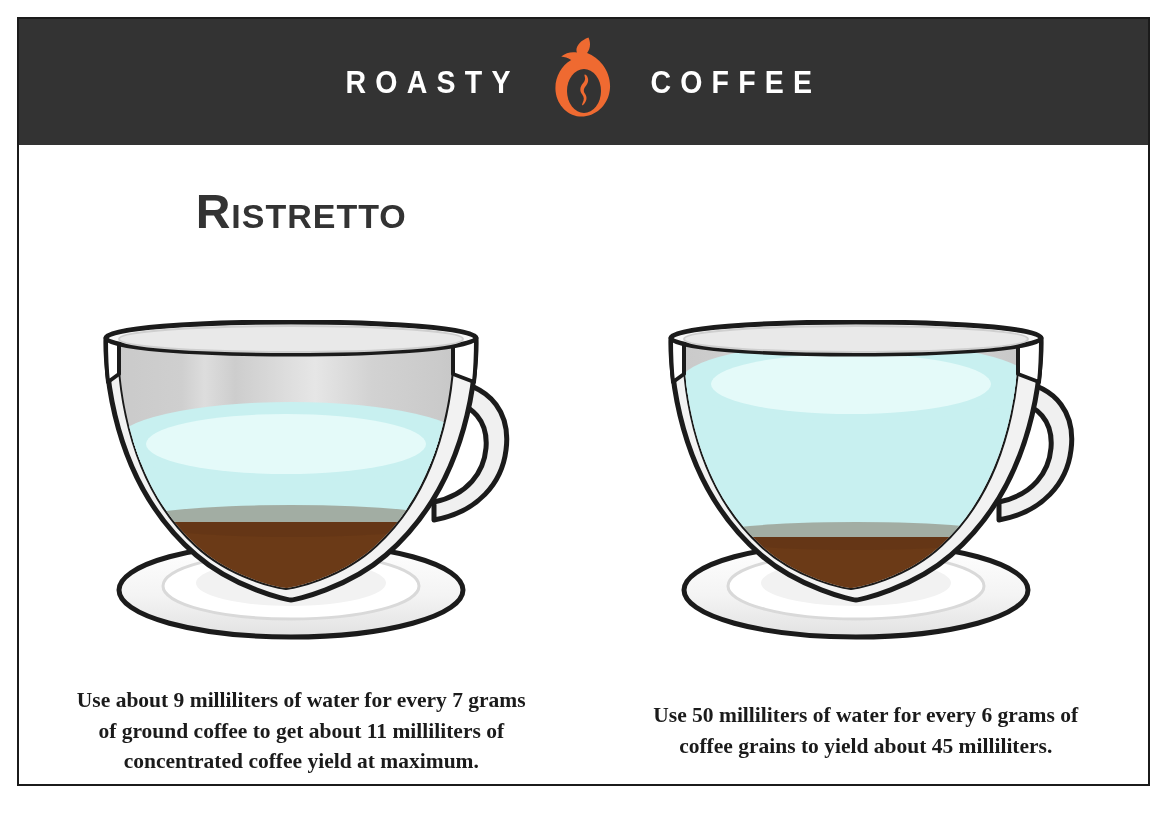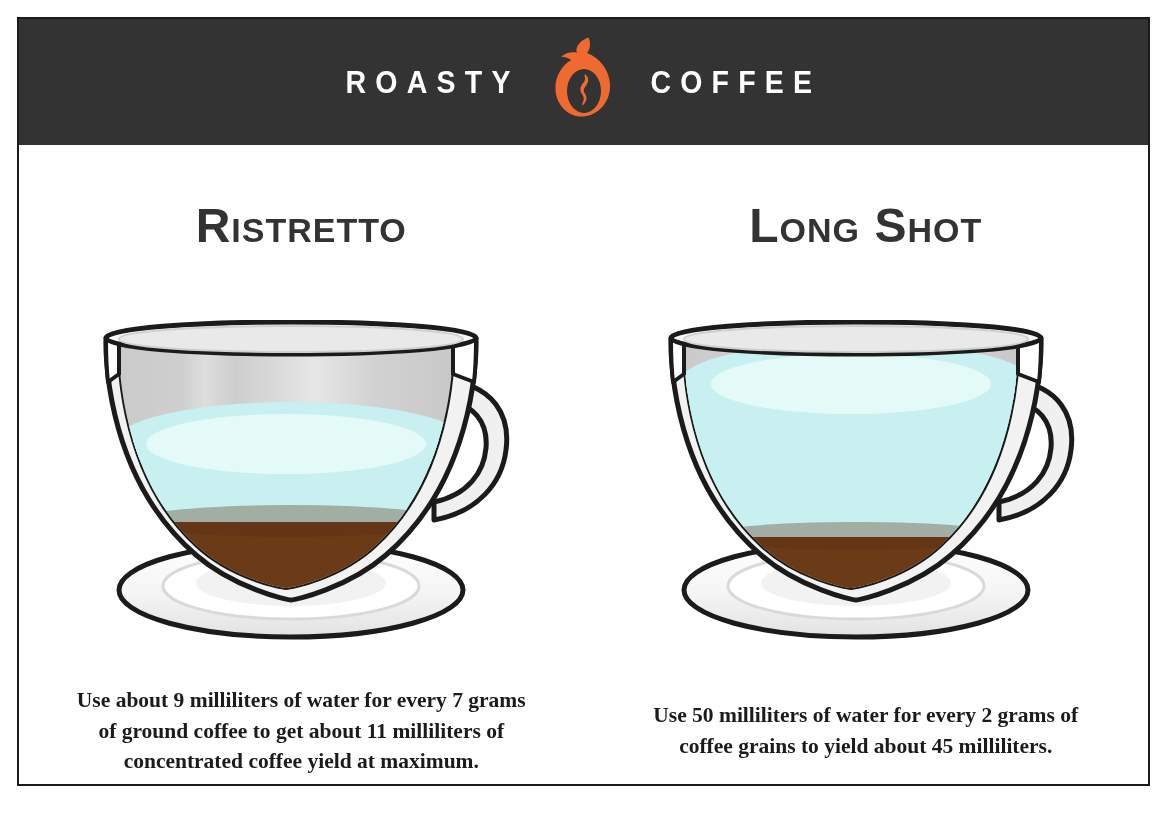--- a/index.html
+++ b/index.html
@@ -85,21 +85,21 @@
   }
   .column {
     flex: 1 1 50%;
     position: relative;
   }
 
   .col-title {
     position: absolute;
     left: 0;
     right: 0;
-    top: 57px;
+    top: 43px;
     text-align: center;
     color: #333333;
     font-family: "Liberation Sans", sans-serif;
     font-weight: bold;
     font-size: 48px;
     font-variant: small-caps;
     letter-spacing: 1px;
     line-height: 1;
   }
 
@@ -221,21 +221,20 @@
 
               <path d="M20 18 C20 8 110 2 205 2 C300 2 390 8 390 18 C390 28 300 34 205 34 C110 34 20 28 20 18 Z" fill="#f7f7f7" stroke="#1b1b1b" stroke-width="5"></path>
               <path d="M33 19 C33 11 114 6 205 6 C296 6 377 11 377 19 C377 27 296 32 205 32 C114 32 33 27 33 19 Z" fill="#e9e9e9" stroke="#cfcfcf" stroke-width="2"></path>
             </svg>
           </div>
 
           <div class="caption left-cap">Use about 9 milliliters of water for every 7 grams of ground coffee to get about 11 milliliters of concentrated coffee yield at maximum.</div>
         </div>
 
         <div class="column">
-          <div class="col-title">Long Shot</div>
 
           <div class="cup-wrap">
             <svg class="cup-svg" viewBox="0 0 430 330" aria-hidden="true">
               <defs>
                 <clipPath id="bowlClipR">
                   <path d="M33 22 L367 22 C367 22 372 150 290 225 C255 258 205 268 200 268 C195 268 145 258 110 225 C28 150 33 22 33 22 Z"></path>
                 </clipPath>
                 <linearGradient id="glassShineR" x1="0" y1="0" x2="1" y2="0">
                   <stop offset="0%" stop-color="#c9c9c9"></stop>
                   <stop offset="20%" stop-color="#cfcfcf"></stop>
@@ -276,20 +275,20 @@
               </g>
 
               <path d="M20 18 L33 22 L33 54 L22 62 C20 45 20 18 20 18 Z" fill="#ffffff" stroke="#1b1b1b" stroke-width="4" stroke-linejoin="round"></path>
               <path d="M390 18 L367 22 L367 54 L388 62 C390 45 390 18 390 18 Z" fill="#ffffff" stroke="#1b1b1b" stroke-width="4" stroke-linejoin="round"></path>
 
               <path d="M20 18 C20 8 110 2 205 2 C300 2 390 8 390 18 C390 28 300 34 205 34 C110 34 20 28 20 18 Z" fill="#f7f7f7" stroke="#1b1b1b" stroke-width="5"></path>
               <path d="M33 19 C33 11 114 6 205 6 C296 6 377 11 377 19 C377 27 296 32 205 32 C114 32 33 27 33 19 Z" fill="#e9e9e9" stroke="#cfcfcf" stroke-width="2"></path>
             </svg>
           </div>
 
-          <div class="caption right-cap">Use 50 milliliters of water for every 2 grams of coffee grains to yield about 45 milliliters.</div>
+          <div class="caption right-cap">Use 50 milliliters of water for every 6 grams of coffee grains to yield about 45 milliliters.</div>
         </div>
 
       </div>
     </div>
 
   </div>
 </div>
 
 </body></html>

